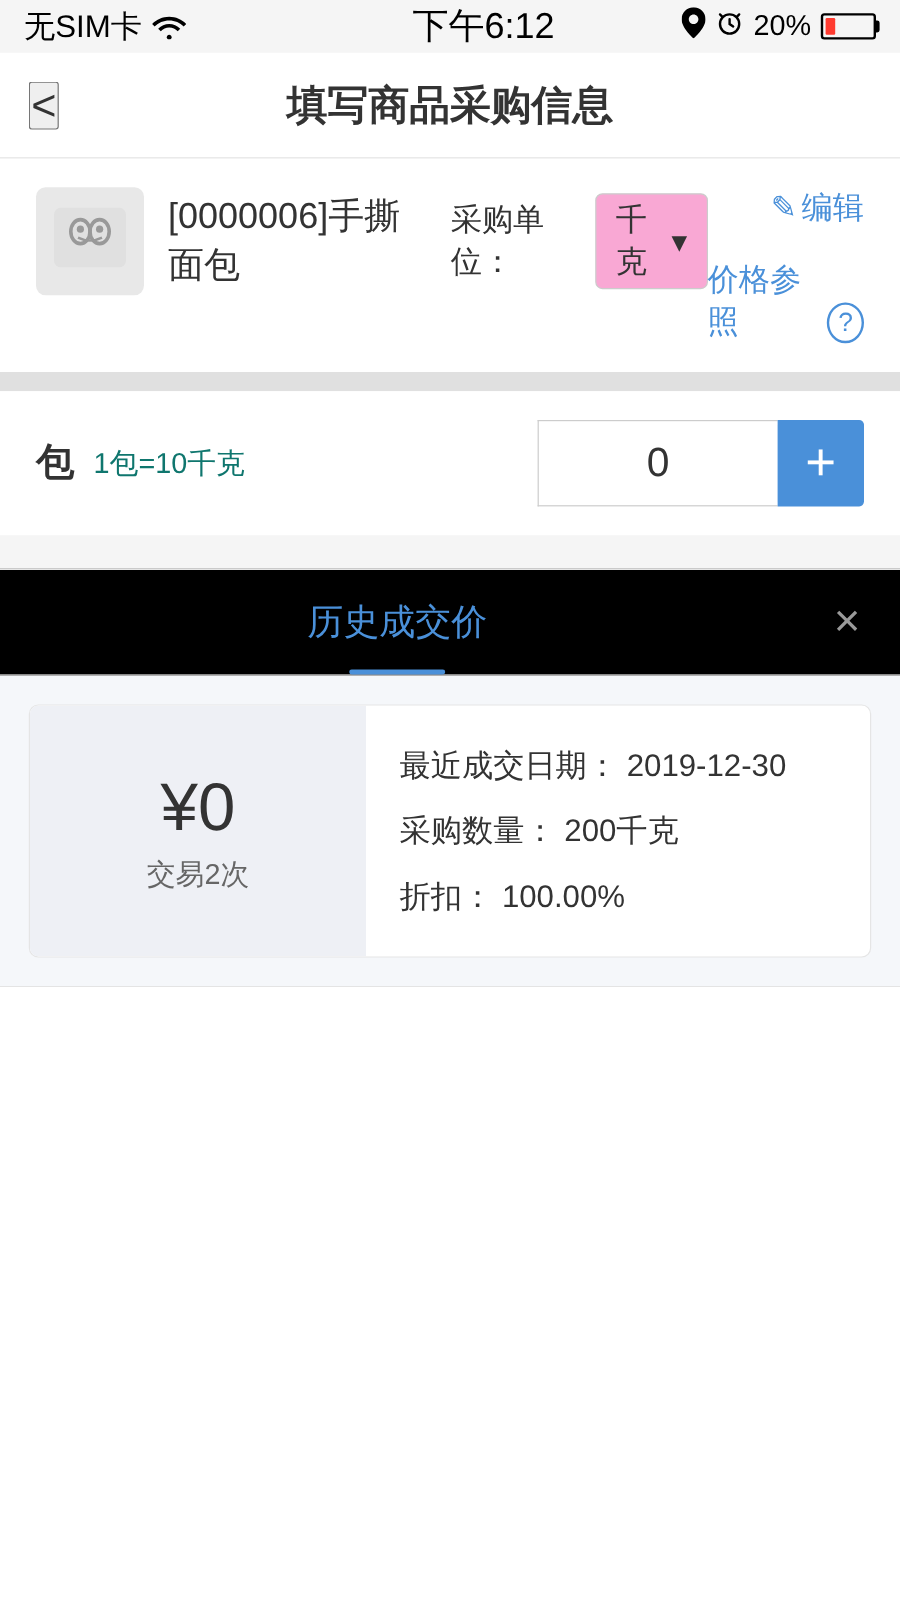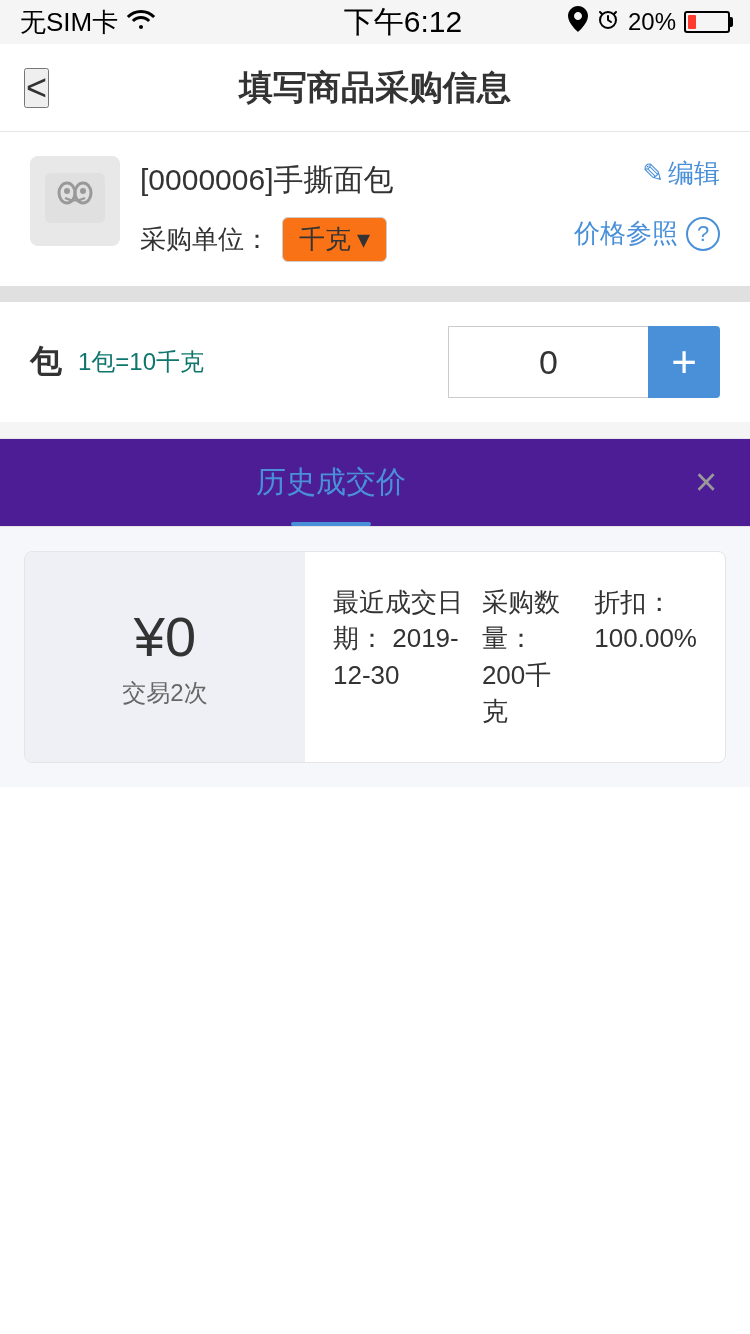--- a/index.html
+++ b/index.html
@@ -18,21 +18,21 @@
       height: 44px;
       background: #f5f5f5;
       display: flex;
       align-items: center;
       justify-content: space-between;
       padding: 0 20px;
       font-size: 28px;
     }
     .status-left {
       display: flex;
-      align-items: flex-start;
+      align-items: flex-end;
       gap: 8px;
       font-size: 26px;
       color: #000;
     }
     .status-center {
       font-size: 30px;
       font-weight: 500;
       color: #000;
       position: absolute;
       left: 50%;
@@ -122,21 +122,21 @@
       align-items: center;
       justify-content: center;
       flex-shrink: 0;
     }
     .product-logo {
       font-size: 28px;
       color: #999;
     }
     .product-info {
       display: flex;
-      flex-direction: column;
+      flex-direction: row;
       gap: 16px;
       padding-top: 4px;
     }
     .product-name {
       font-size: 30px;
       color: #333;
       font-weight: 500;
     }
     .product-unit-row {
       display: flex;
@@ -144,21 +144,21 @@
       gap: 12px;
       font-size: 26px;
       color: #333;
     }
     .unit-select {
       border: 1px solid #ccc;
       border-radius: 6px;
       padding: 4px 16px;
       font-size: 26px;
       color: #333;
-      background: #f97316;
+      background: #f9a8d4;
       display: flex;
       align-items: center;
       gap: 6px;
     }
     .product-edit {
       color: #4a90d9;
       font-size: 26px;
       display: flex;
       align-items: center;
       gap: 4px;
@@ -237,22 +237,22 @@
       font-size: 44px;
       display: flex;
       align-items: center;
       justify-content: center;
       cursor: pointer;
       border-radius: 0 4px 4px 0;
     }
 
     
     .tabs-section {
-      background: #4c1d95;
-      margin-top: 16px;
+      background: #000000;
+      margin-top: 28px;
       border-top: 1px solid #e5e5e5;
     }
     .tabs-header {
       display: flex;
       align-items: center;
       height: 88px;
       border-bottom: 1px solid #e5e5e5;
       position: relative;
     }
     .tab-item {
@@ -322,21 +322,21 @@
     }
     .price-trades {
       font-size: 24px;
       color: #666;
       margin-top: 8px;
     }
     .price-card-right {
       flex: 1;
       padding: 32px 28px;
       display: flex;
-      flex-direction: row;
+      flex-direction: column;
       gap: 18px;
     }
     .price-detail-row {
       font-size: 26px;
       color: #333;
       line-height: 1.4;
     }
 
     
     .page-body {

